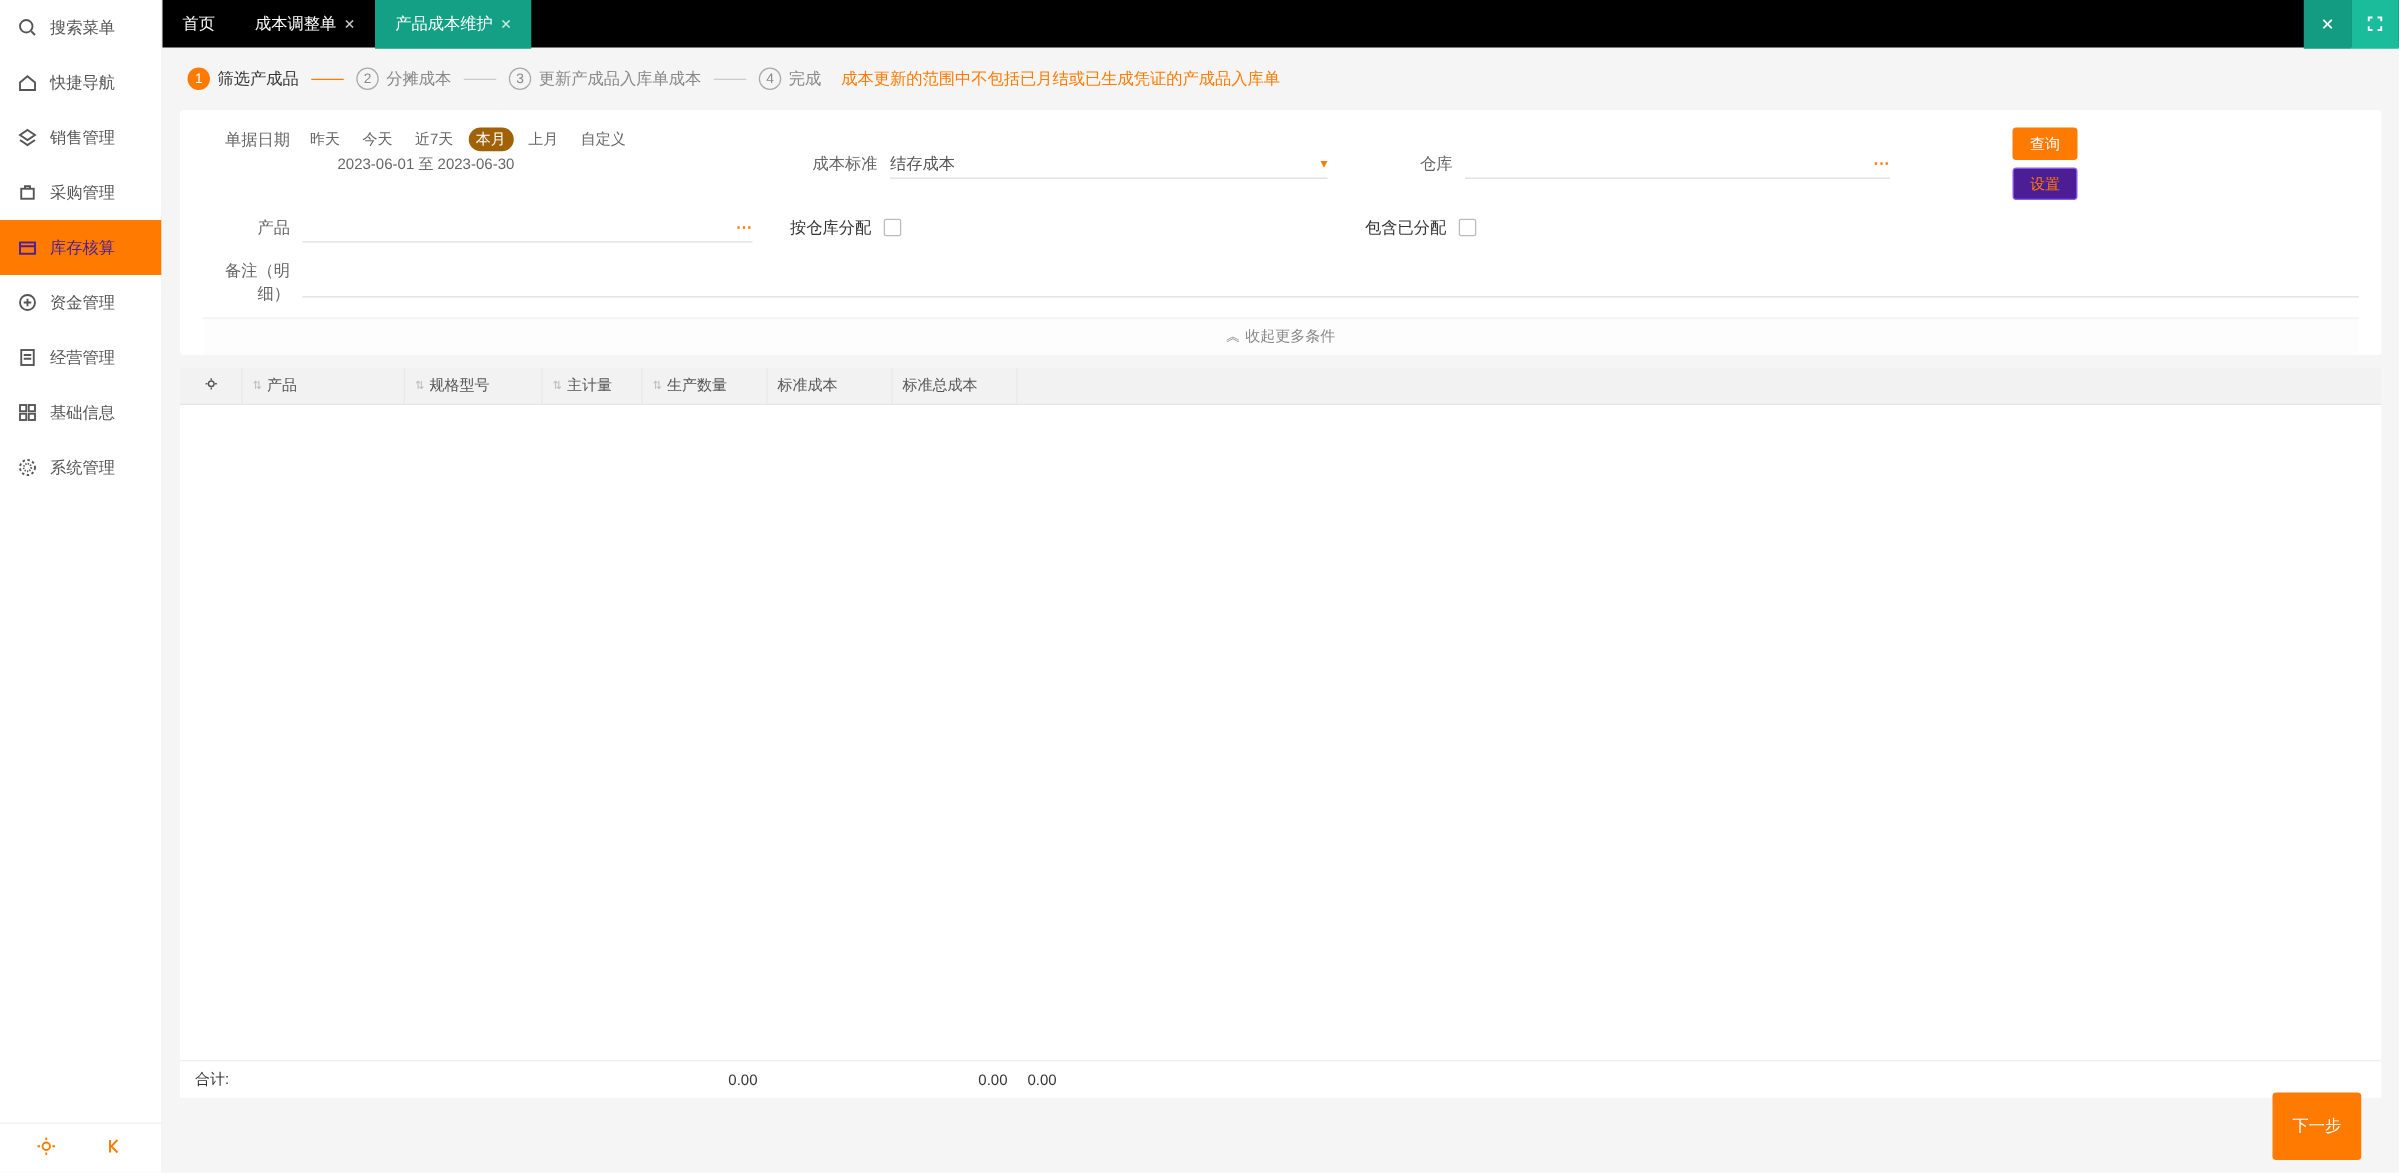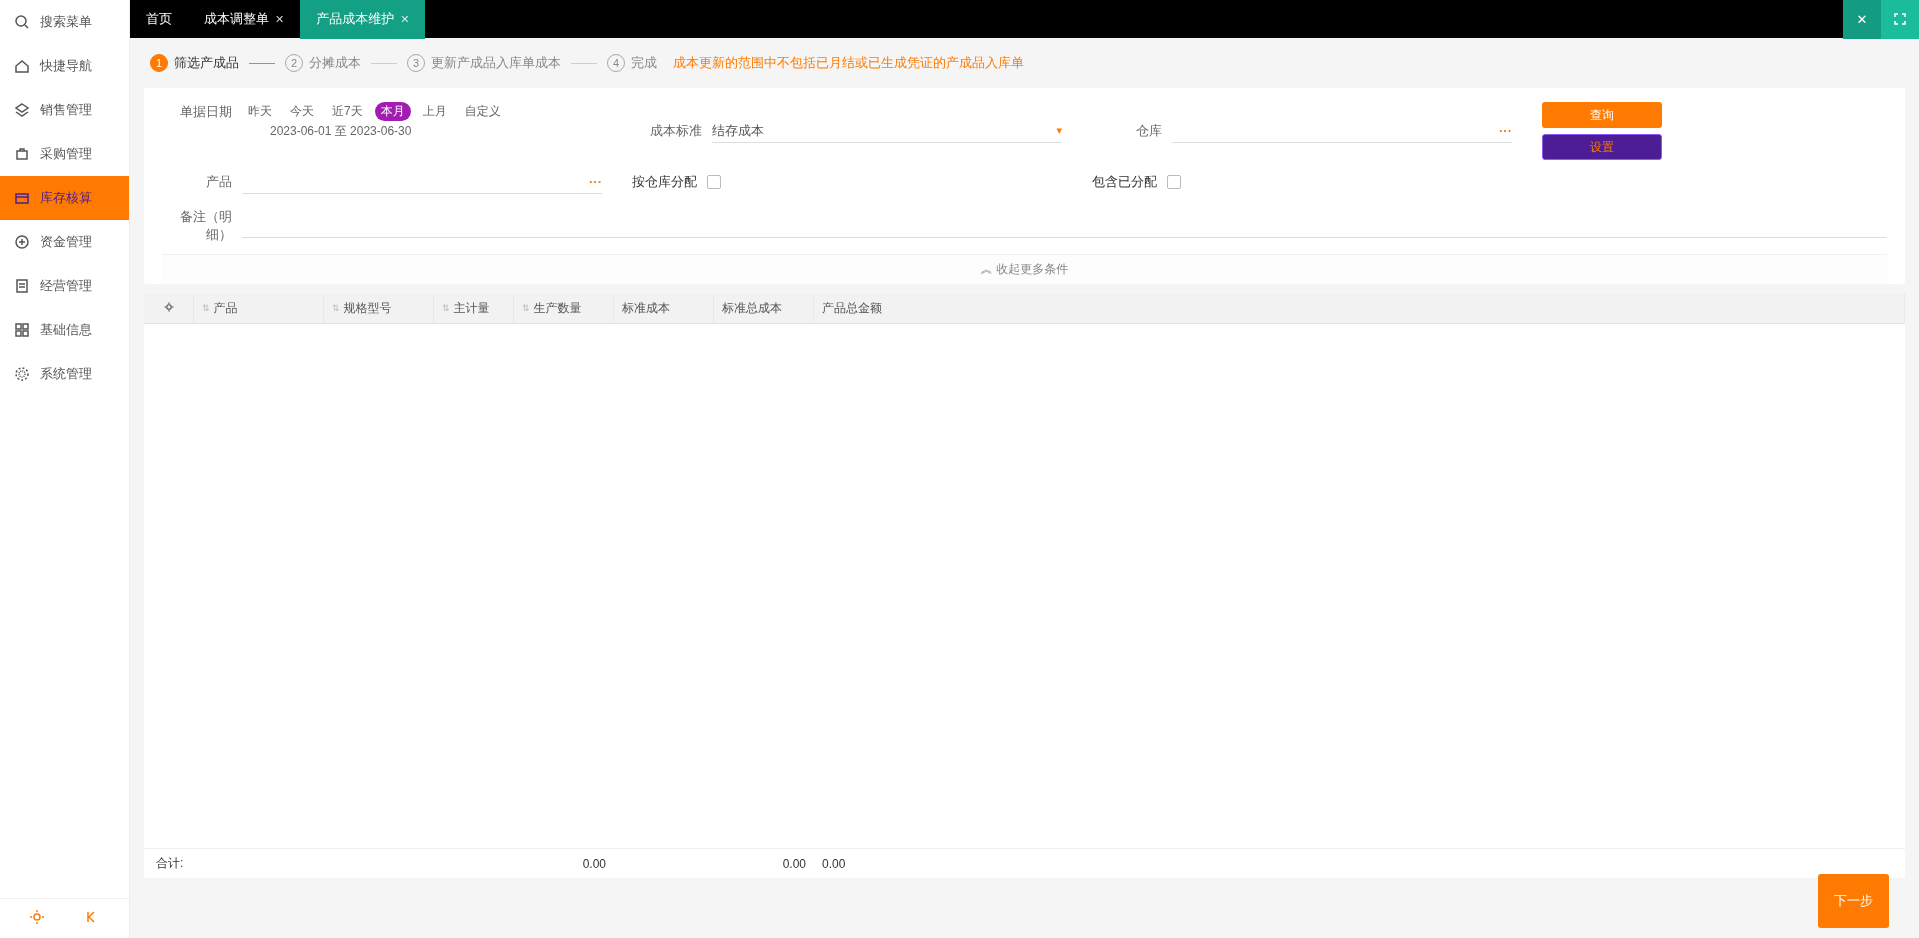--- a/index.html
+++ b/index.html
@@ -35,27 +35,27 @@
 .steps .warn { color: #ff7a00; margin-left: 6px; }
 
 
 .panel { background: #fff; margin: 0 14px; border-radius: 3px; padding: 14px 18px 0; position: relative; }
 .filter-grid { display: grid; grid-template-columns: 440px 430px 420px 120px; gap: 10px 30px; }
 .field { display: flex; align-items: center; gap: 10px; }
 .field label { width: 70px; text-align: right; color: #666; white-space: nowrap; }
 .field .ctrl { flex: 1; }
 .date-chips { display: flex; gap: 6px; font-size: 12px; color: #666; }
 .chip { padding: 1px 6px; border-radius: 10px; cursor: pointer; }
-.chip.active { background: #a21caf; color: #fff; }
+.chip.active { background: #a16207; color: #fff; }
 .date-range { font-size: 12px; color: #666; margin-top: 2px; margin-left: 108px; }
 .select-line, .input-line { border-bottom: 1px solid #ddd; height: 24px; display: flex; align-items: center; justify-content: space-between; color: #555; }
 .select-line .arrow { color: #ff7a00; font-size: 11px; }
 .dots { color: #ff7a00; font-weight: bold; cursor: pointer; }
 .checkbox { width: 14px; height: 14px; border: 1px solid #bbb; border-radius: 2px; display: inline-block; }
-.btns { display: flex; flex-direction: column; gap: 6px; }
+.btns { display: flex; flex-direction: column; gap: 6px; align-items: flex-end; }
 .btn { min-width: 52px; height: 26px; border-radius: 3px; display: flex; align-items: center; justify-content: center; cursor: pointer; font-size: 12px; }
 .btn-primary { background: #ff7a00; color: #fff; }
 .btn-outline { border: 1px solid #8b5cf6; color: #ff7a00; background: #4c1d95; }
 .remark-row { margin-top: 14px; display: flex; align-items: center; gap: 10px; }
 .remark-row label { width: 70px; text-align: right; color: #666; }
 .remark-row .input-line { flex: 1; }
 .collapse-bar { text-align: center; font-size: 12px; color: #888; padding: 6px; cursor: pointer; background: #fdfdfd; border-top: 1px solid #f0f0f0; margin-top: 10px; }
 
 
 .table-wrap { background: #fff; margin: 10px 14px 0; flex: 1; display: flex; flex-direction: column; min-height: 0; }
@@ -307,23 +307,20 @@
         <div class="th" style="width:100px">
             <span class="sort-icon">⇅</span>
             <span>生产数量</span>
           </div>
         <div class="th" style="width:100px">
             <span>标准成本</span>
           </div>
         <div class="th" style="width:100px">
             <span>标准总成本</span>
           </div>
-        <div class="th" style="flex:1">
-            <span>产品总金额</span>
-          </div>
       </div>
       <div class="tbody"></div>
       <div class="tfoot">
         <div class="tf-cell" style="width:50px;text-align:left;padding-left:12px">合计:</div>
         <div class="tf-cell" style="width:130px"></div>
         <div class="tf-cell" style="width:110px"></div>
         <div class="tf-cell" style="width:80px"></div>
         <div class="tf-cell" style="width:100px">0.00</div>
         <div class="tf-cell" style="width:100px"></div>
         <div class="tf-cell" style="width:100px">0.00</div>

